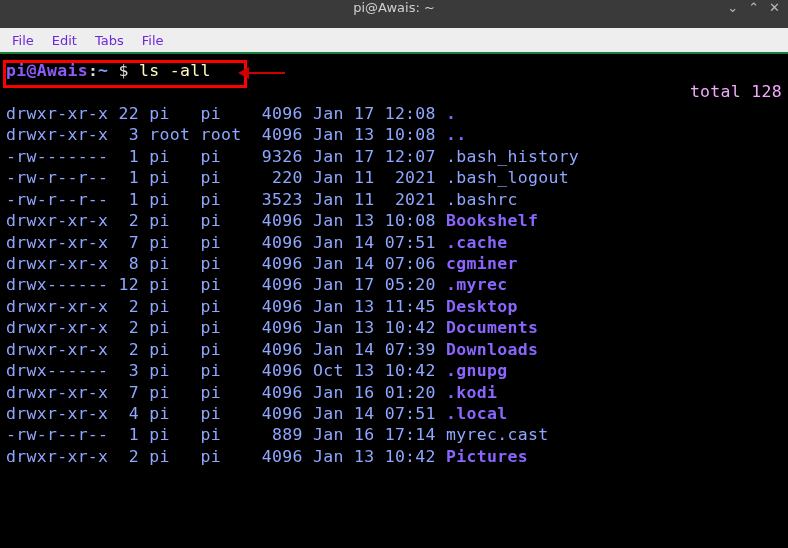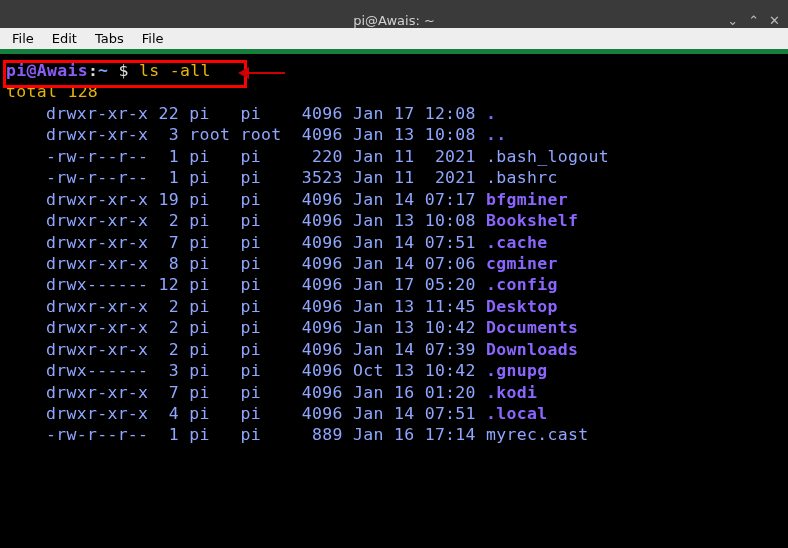--- a/index.html
+++ b/index.html
@@ -9,44 +9,44 @@
     background: #e8e8e8;
     font-family: "DejaVu Sans", sans-serif;
     overflow: hidden;
     position: relative;
   }
   .titlebar {
     height: 28px;
     background: #3a3a3a;
     color: #d0d0d0;
     display: flex;
-    align-items: flex-end;
+    align-items: flex-start;
     justify-content: center;
     position: relative;
     font-size: 13px;
   }
   .titlebar .controls {
     position: absolute;
     right: 8px;
     display: flex;
     gap: 10px;
     color: #bbb;
     font-size: 13px;
   }
   .titlebar .controls span { cursor: default; }
   .menubar {
     height: 26px;
     background: #eeeeee;
-    border-bottom: 5px solid #15803d;
+    border-bottom: 2px solid #15803d;
     display: flex;
     align-items: center;
     padding: 0 4px;
     gap: 2px;
     font-size: 13px;
-    color: #000000;
+    color: #6d28d9;
   }
   .menubar .menu-item {
     padding: 3px 8px;
     cursor: default;
   }
   .terminal {
     background: #000;
     width: 100%;
     height: calc(548px - 28px - 26px);
     padding: 6px 6px;
@@ -55,23 +55,23 @@
     line-height: 1.30;
     color: #bbbbbb;
     letter-spacing: 0.3px;
     position: relative;
   }
   .prompt-line { white-space: pre; }
   .p-user { color: #8b5cf6; font-weight: bold; }
   .p-colon { color: #dddddd; font-weight: bold;}
   .p-path { color: #7aa6ff; font-weight: bold; }
   .p-dollar { color: #dddddd; }
-  .p-cmd { color: #eab308; }
-  .total { color: #eab308; white-space: pre; }
-  .ls-row { white-space: pre; color: #8fa7ff; margin-left: 40px; }
+  .p-cmd { color: #fef9c3; }
+  .total { color: #f0abfc; white-space: pre; text-align: right; }
+  .ls-row { white-space: pre; color: #8fa7ff; }
   .dir { color: #8a66ff; font-weight: bold; }
   .file { color: #8fa7ff; }
   .highlight-box {
     position: absolute;
     border: 3px solid #ff0000;
     top: 60px;
     left: 3px;
     width: 244px;
     height: 28px;
     pointer-events: none;
@@ -113,31 +113,32 @@
   <div class="menu-item">Tabs</div>
   <div class="menu-item">File</div>
 </div>
 
 <div class="terminal">
   <div class="prompt-line"><span class="p-user">pi@Awais</span><span class="p-colon">:</span><span class="p-path">~</span><span class="p-dollar"> $ </span><span class="p-cmd">ls -all</span></div>
   <div class="total">total 128</div>
   <div id="listing">
       <div class="ls-row"><span>drwxr-xr-x 22 pi   pi    4096 Jan 17 12:08 </span><span class="dir">.</span></div>
       <div class="ls-row"><span>drwxr-xr-x  3 root root  4096 Jan 13 10:08 </span><span class="dir">..</span></div>
+      <div class="ls-row"><span>-rw-------  1 pi   pi    9326 Jan 17 12:07 </span><span class="file">.bash_history</span></div>
       <div class="ls-row"><span>-rw-r--r--  1 pi   pi     220 Jan 11  2021 </span><span class="file">.bash_logout</span></div>
       <div class="ls-row"><span>-rw-r--r--  1 pi   pi    3523 Jan 11  2021 </span><span class="file">.bashrc</span></div>
-      <div class="ls-row"><span>drwxr-xr-x 19 pi   pi    4096 Jan 14 07:17 </span><span class="dir">bfgminer</span></div>
       <div class="ls-row"><span>drwxr-xr-x  2 pi   pi    4096 Jan 13 10:08 </span><span class="dir">Bookshelf</span></div>
       <div class="ls-row"><span>drwxr-xr-x  7 pi   pi    4096 Jan 14 07:51 </span><span class="dir">.cache</span></div>
       <div class="ls-row"><span>drwxr-xr-x  8 pi   pi    4096 Jan 14 07:06 </span><span class="dir">cgminer</span></div>
-      <div class="ls-row"><span>drwx------ 12 pi   pi    4096 Jan 17 05:20 </span><span class="dir">.config</span></div>
+      <div class="ls-row"><span>drwx------ 12 pi   pi    4096 Jan 17 05:20 </span><span class="dir">.myrec</span></div>
       <div class="ls-row"><span>drwxr-xr-x  2 pi   pi    4096 Jan 13 11:45 </span><span class="dir">Desktop</span></div>
       <div class="ls-row"><span>drwxr-xr-x  2 pi   pi    4096 Jan 13 10:42 </span><span class="dir">Documents</span></div>
       <div class="ls-row"><span>drwxr-xr-x  2 pi   pi    4096 Jan 14 07:39 </span><span class="dir">Downloads</span></div>
       <div class="ls-row"><span>drwx------  3 pi   pi    4096 Oct 13 10:42 </span><span class="dir">.gnupg</span></div>
       <div class="ls-row"><span>drwxr-xr-x  7 pi   pi    4096 Jan 16 01:20 </span><span class="dir">.kodi</span></div>
       <div class="ls-row"><span>drwxr-xr-x  4 pi   pi    4096 Jan 14 07:51 </span><span class="dir">.local</span></div>
       <div class="ls-row"><span>-rw-r--r--  1 pi   pi     889 Jan 16 17:14 </span><span class="file">myrec.cast</span></div>
+      <div class="ls-row"><span>drwxr-xr-x  2 pi   pi    4096 Jan 13 10:42 </span><span class="dir">Pictures</span></div>
     </div>
 </div>
 
 <div class="highlight-box"></div>
 <div class="arrow"></div>
 
 </body></html>

